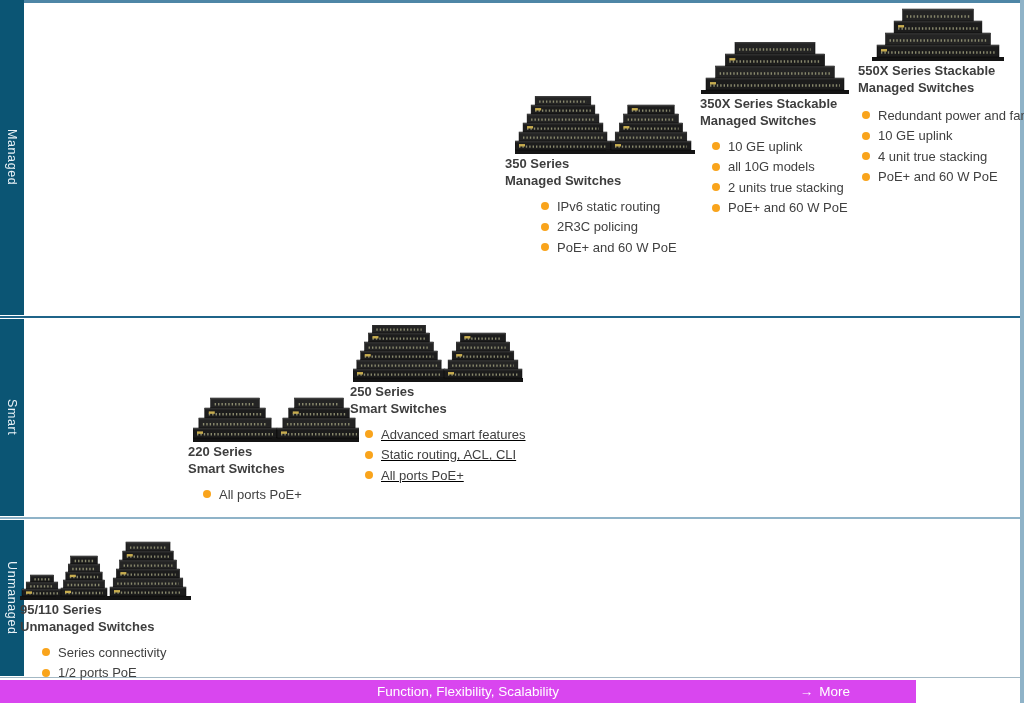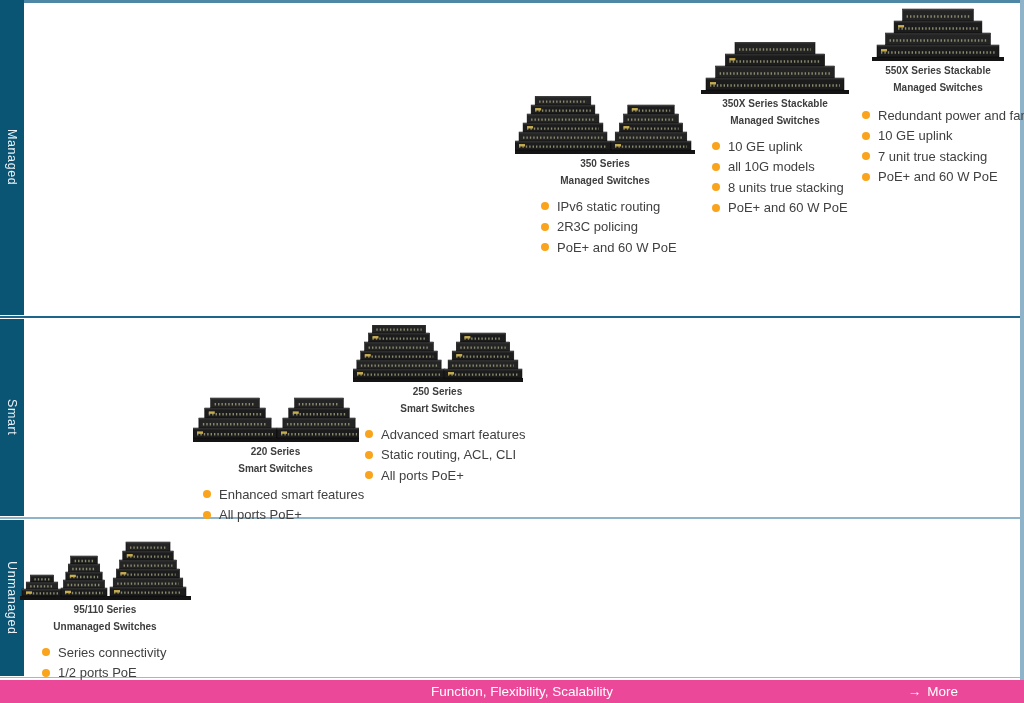--- a/index.html
+++ b/index.html
@@ -21,37 +21,37 @@
   }
   .seg-managed   { top:0;    height:315px; }
   .seg-smart     { top:319px; height:197px; }
   .seg-unmanaged { top:520px; height:156px; }
   .sidebar-seg span {
     writing-mode:vertical-rl; font-size:12.5px; letter-spacing:.6px; white-space:nowrap;
   }
 
   
   .footer {
-    position:absolute; left:0; top:680px; width:1024px; height:23px; background:#ec4899;
+    position:absolute; left:0; top:680px; width:916px; height:23px; background:#d946ef;
     color:#ffffff;
   }
   .footer-center {
     position:absolute; left:24px; right:4px; top:0; height:23px;
     display:flex; align-items:center; justify-content:center; font-size:13.5px;
   }
   .footer-more {
     position:absolute; right:66px; top:0; height:23px;
     display:flex; align-items:center; gap:6px; font-size:13.5px; cursor:pointer;
   }
 
   
   .product { position:absolute; }
   .art { display:block; margin:0 auto; }
   .ptitle {
-    text-align:center; font-size:10px; font-weight:bold; color:#3e3e3e;
+    text-align:left; font-size:13px; font-weight:bold; color:#3e3e3e;
     line-height:16.5px; margin-top:2px; white-space:nowrap;
   }
   .features { list-style:none; margin:7px 0 0 0; padding:0; }
   .features li {
     display:flex; align-items:center; gap:8px; height:20.5px;
     font-size:13px; color:#404040; white-space:nowrap;
   }
   .features .dot {
     width:8px; height:8px; border-radius:50%; background:#f9a41c; flex:none;
   }
@@ -167,21 +167,21 @@
         <li>
           <span class="dot"></span>
           <span>10 GE uplink</span>
         </li>
         <li>
           <span class="dot"></span>
           <span>all 10G models</span>
         </li>
         <li>
           <span class="dot"></span>
-          <span>8 units true stacking</span>
+          <span>2 units true stacking</span>
         </li>
         <li>
           <span class="dot"></span>
           <span>PoE+ and 60 W PoE</span>
         </li>
       </ul>
   </div>
 
   <div class="product" style="left:858px; top:8px; width:160px;">
     <svg class="art" width="135" height="53" viewBox="0 0 135 53">
@@ -209,21 +209,21 @@
         <li>
           <span class="dot"></span>
           <span>Redundant power and fan</span>
         </li>
         <li>
           <span class="dot"></span>
           <span>10 GE uplink</span>
         </li>
         <li>
           <span class="dot"></span>
-          <span>7 unit true stacking</span>
+          <span>4 unit true stacking</span>
         </li>
         <li>
           <span class="dot"></span>
           <span>PoE+ and 60 W PoE</span>
         </li>
       </ul>
   </div>
 
   <div class="product" style="left:350px; top:325px; width:175px;">
     <svg class="art" width="170" height="57" viewBox="0 0 170 57">
@@ -266,21 +266,21 @@
         <line x1="107.285" x2="152.715" y1="22.58" y2="22.58" stroke="#8a8a6e" stroke-width="2.4" stroke-dasharray="1.4 2"></line>
         <rect x="107.38" y="8" width="45.24" height="9" fill="#1c1c1c" stroke="#000" stroke-width="0.5"></rect>
         <rect x="107.38" y="8" width="45.24" height="1.3" fill="#3d3d3d"></rect>
         <line x1="111.38" x2="148.62" y1="13.58" y2="13.58" stroke="#8a8a6e" stroke-width="2.4" stroke-dasharray="1.4 2"></line>
         <rect x="111.38" y="11.06" width="6" height="2.4" fill="#c8ad4f"></rect>
       </svg>
     <div class="ptitle">
       <span>250 Series</span><br>
       <span>Smart Switches</span>
     </div>
-    <ul class="features" style="padding-left:15px;">
+    <ul class="features" style="padding-left:15px;text-decoration:underline;">
         <li>
           <span class="dot"></span>
           <span>Advanced smart features</span>
         </li>
         <li>
           <span class="dot"></span>
           <span>Static routing, ACL, CLI</span>
         </li>
         <li>
           <span class="dot"></span>
@@ -320,24 +320,20 @@
         <rect x="99.75999999999999" y="14.4" width="6" height="2.4" fill="#c8ad4f"></rect>
         <rect x="101.64" y="1" width="48.72" height="10" fill="#242424" stroke="#000" stroke-width="0.5"></rect>
         <rect x="101.64" y="1" width="48.72" height="1.3" fill="#3d3d3d"></rect>
         <line x1="105.64" x2="146.36" y1="7.2" y2="7.2" stroke="#8a8a6e" stroke-width="2.4" stroke-dasharray="1.4 2"></line>
       </svg>
     <div class="ptitle">
       <span>220 Series</span><br>
       <span>Smart Switches</span>
     </div>
     <ul class="features" style="padding-left:15px;">
-        <li>
-          <span class="dot"></span>
-          <span>Enhanced smart features</span>
-        </li>
         <li>
           <span class="dot"></span>
           <span>All ports PoE+</span>
         </li>
       </ul>
   </div>
 
   <div class="product" style="left:20px; top:538px; width:170px;">
     <svg class="art" width="172" height="62" viewBox="0 0 172 62">
         <rect x="-3" y="58" width="50" height="4" fill="#141414"></rect>

